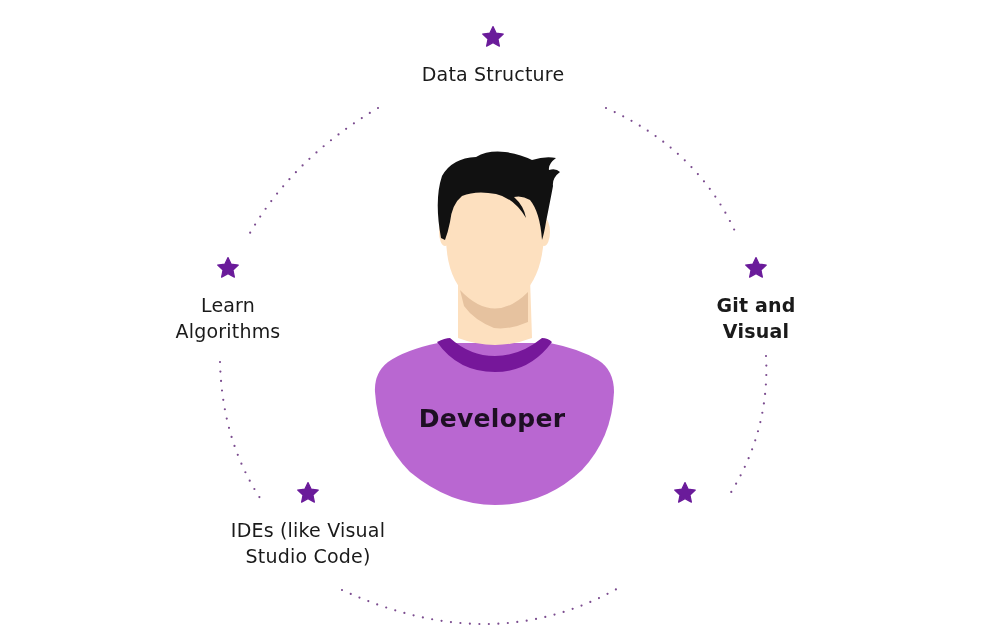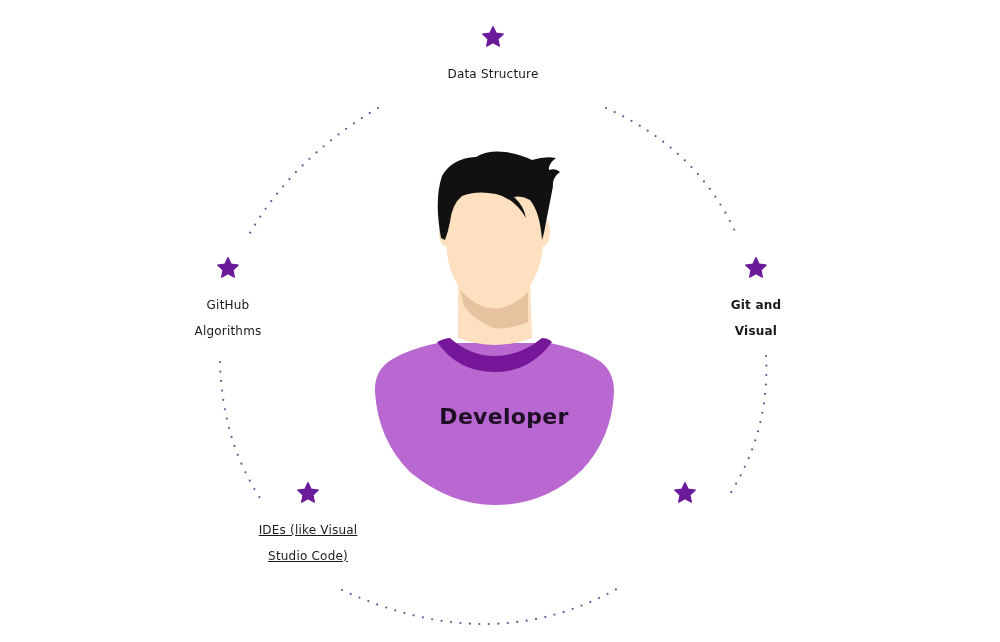--- a/index.html
+++ b/index.html
@@ -1,23 +1,23 @@
 <!DOCTYPE html>
 <html><head>
   <meta charset="utf-8">
   <style>
     html, body { margin: 0; padding: 0; background: #ffffff; }
     body { width: 1000px; height: 642px; position: relative; overflow: hidden;
            font-family: "DejaVu Sans", sans-serif; }
     .stage { position: absolute; left: 0; top: 0; width: 1000px; height: 642px; }
     .node { position: absolute; text-align: center; color: #1a1a1a; }
     .node .star { display: block; margin: 0 auto; width: 24px; height: 24px; }
-    .node .label { display: block; font-size: 12px; line-height: 26px; margin-top: 12px; white-space: nowrap; letter-spacing: 0.2px; }
-    .center-label { position: absolute; left: 384px; top: 404px; width: 240px; text-align: center;
-                    font-size: 22px; font-weight: bold; color: #1e0f24; letter-spacing: 0.3px; }
+    .node .label { display: block; font-size: 19px; line-height: 26px; margin-top: 12px; white-space: nowrap; letter-spacing: 0.2px; }
+    .center-label { position: absolute; left: 372px; top: 404px; width: 240px; text-align: center;
+                    font-size: 25px; font-weight: bold; color: #1e0f24; letter-spacing: 0.3px; }
   </style>
 </head>
 <body>
 
 <div class="stage">
 
   <svg width="1000" height="642" style="position:absolute;left:0;top:0;">
     <g fill="none" stroke="#7b4c8f" stroke-width="2.2" stroke-linecap="round" stroke-dasharray="0 9.5">
 
       <path d="M 378 108 Q 290 160 246 240"></path>
@@ -65,27 +65,27 @@
       </svg>
     <span class="label"><span>Git and</span><br><span>Visual</span></span>
   </div>
 
   <div class="node" style="left:605px; top:481px; width:160px;">
     <svg class="star" viewBox="0 0 24 24">
         <path d="M12 1.5l3.1 6.6 7.2.9-5.3 5 1.4 7.1L12 17.6 5.6 21.1 7 14l-5.3-5 7.2-.9z" fill="#6a1b9a" stroke="#6a1b9a" stroke-linejoin="round" stroke-width="1.2"></path>
       </svg>
   </div>
 
-  <div class="node" style="left:208px; top:481px; width:200px;text-decoration:underline;">
+  <div class="node" style="left:208px; top:481px; width:200px;">
     <svg class="star" viewBox="0 0 24 24">
         <path d="M12 1.5l3.1 6.6 7.2.9-5.3 5 1.4 7.1L12 17.6 5.6 21.1 7 14l-5.3-5 7.2-.9z" fill="#6a1b9a" stroke="#6a1b9a" stroke-linejoin="round" stroke-width="1.2"></path>
       </svg>
     <span class="label"><span>IDEs (like Visual</span><br><span>Studio Code)</span></span>
   </div>
 
   <div class="node" style="left:168px; top:256px; width:120px;">
     <svg class="star" viewBox="0 0 24 24">
         <path d="M12 1.5l3.1 6.6 7.2.9-5.3 5 1.4 7.1L12 17.6 5.6 21.1 7 14l-5.3-5 7.2-.9z" fill="#6a1b9a" stroke="#6a1b9a" stroke-linejoin="round" stroke-width="1.2"></path>
       </svg>
-    <span class="label"><span>GitHub</span><br><span>Algorithms</span></span>
+    <span class="label"><span>Learn</span><br><span>Algorithms</span></span>
   </div>
 
 </div>
 
 </body></html>

